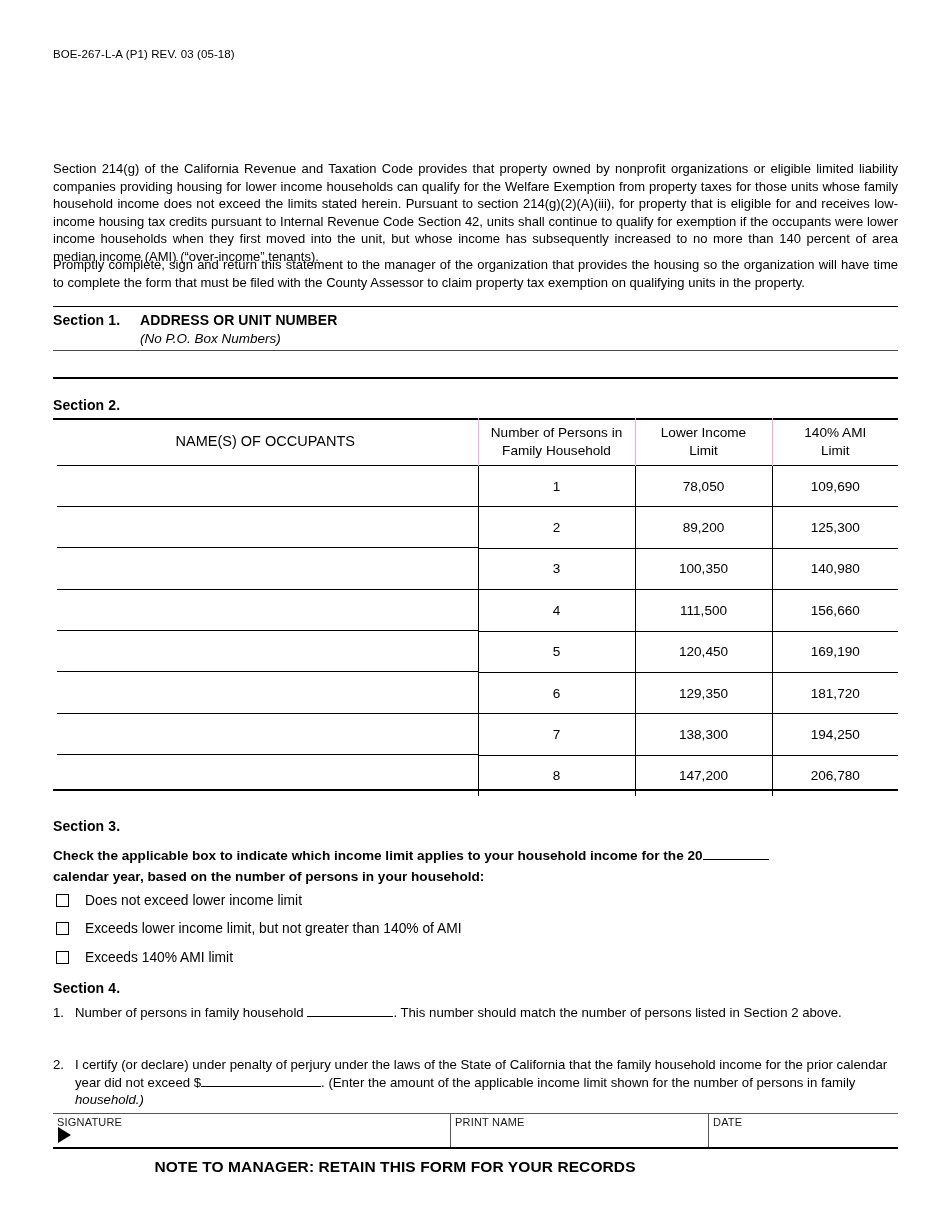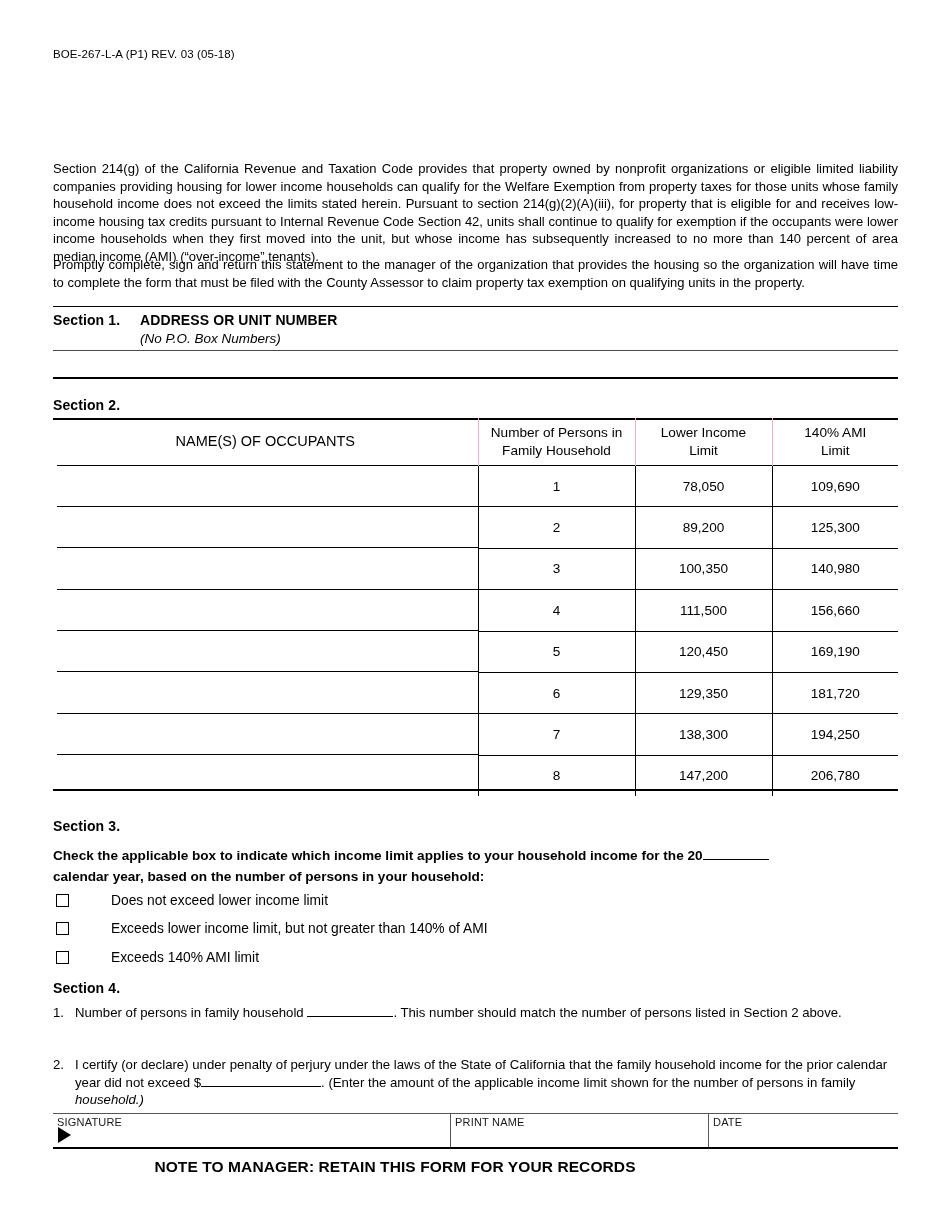--- a/index.html
+++ b/index.html
@@ -177,21 +177,20 @@
     position: absolute;
     left: 56px;
     top: 886px;
     width: 700px;
   }
   .check-row {
     display: flex;
     align-items: center;
     height: 28.5px;
     font-size: 13.8px;
-    gap: 26px;
   }
   .chkbox {
     width: 11px;
     height: 11px;
     border: 1.1px solid #000;
     margin-right: 16px;
     flex: 0 0 auto;
     background: #fff;
   }
 

